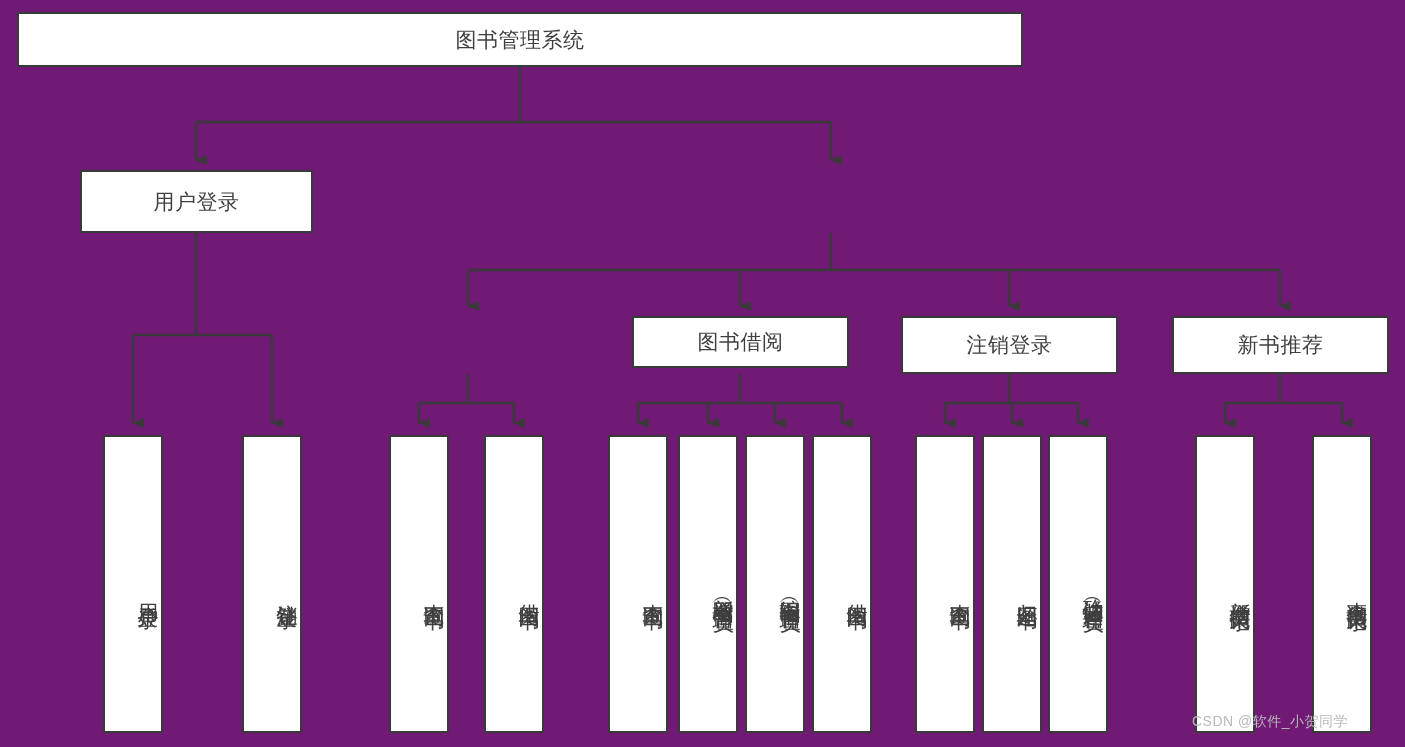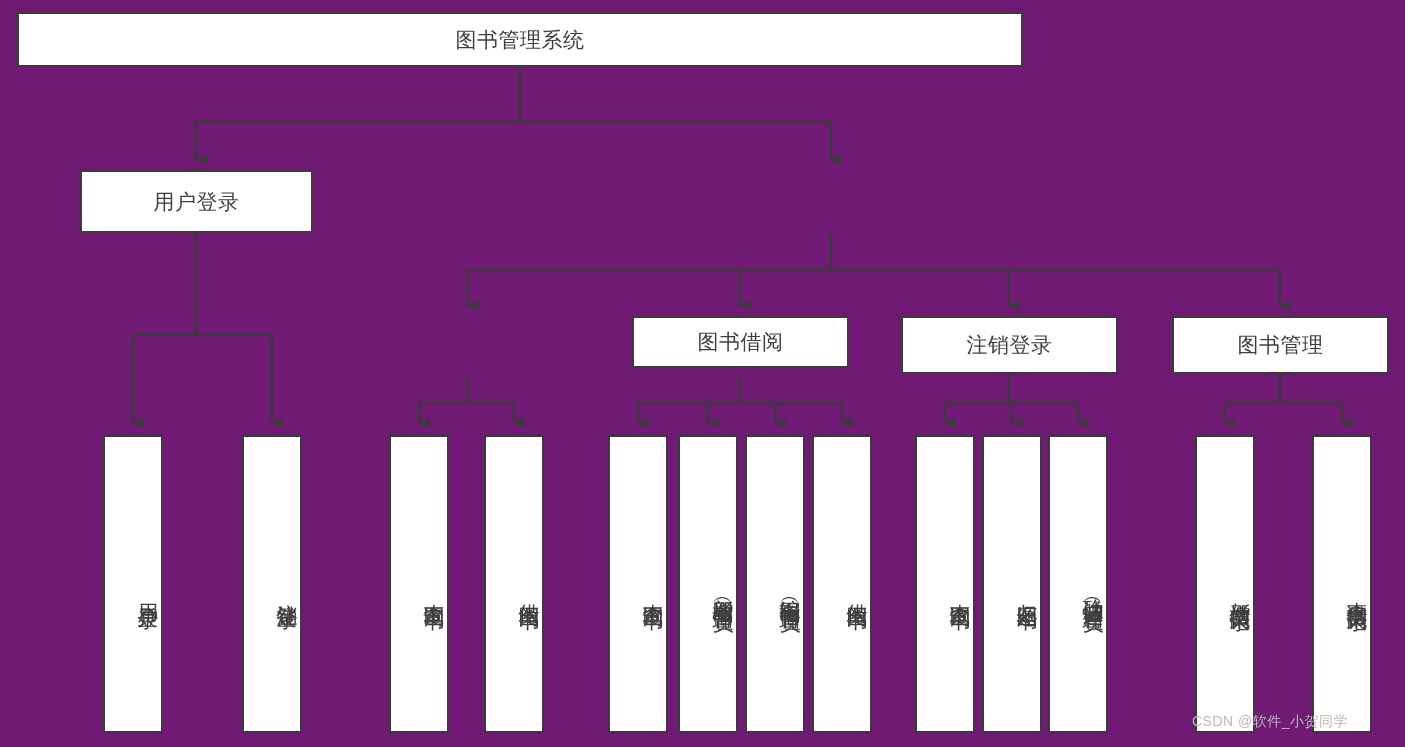--- a/index.html
+++ b/index.html
@@ -127,21 +127,21 @@
     <span class="lbl">用户登录</span>
   </div>
 
   <div class="node h" style="left:632px; top:316px; width:217px; height:52px;">
     <span class="lbl">图书借阅</span>
   </div>
   <div class="node h" style="left:901px; top:316px; width:217px; height:58px;">
     <span class="lbl">注销登录</span>
   </div>
   <div class="node h" style="left:1172px; top:316px; width:217px; height:58px;">
-    <span class="lbl">图书管理</span>
+    <span class="lbl">新书推荐</span>
   </div>
 
   <div class="node v" style="left:103px; top:435px; width:60px; height:298px;">
     <span class="lbl">用户登录</span>
   </div>
   <div class="node v" style="left:242px; top:435px; width:60px; height:298px;">
     <span class="lbl">注销登录</span>
   </div>
 
   <div class="node v" style="left:389px; top:435px; width:60px; height:298px;">

